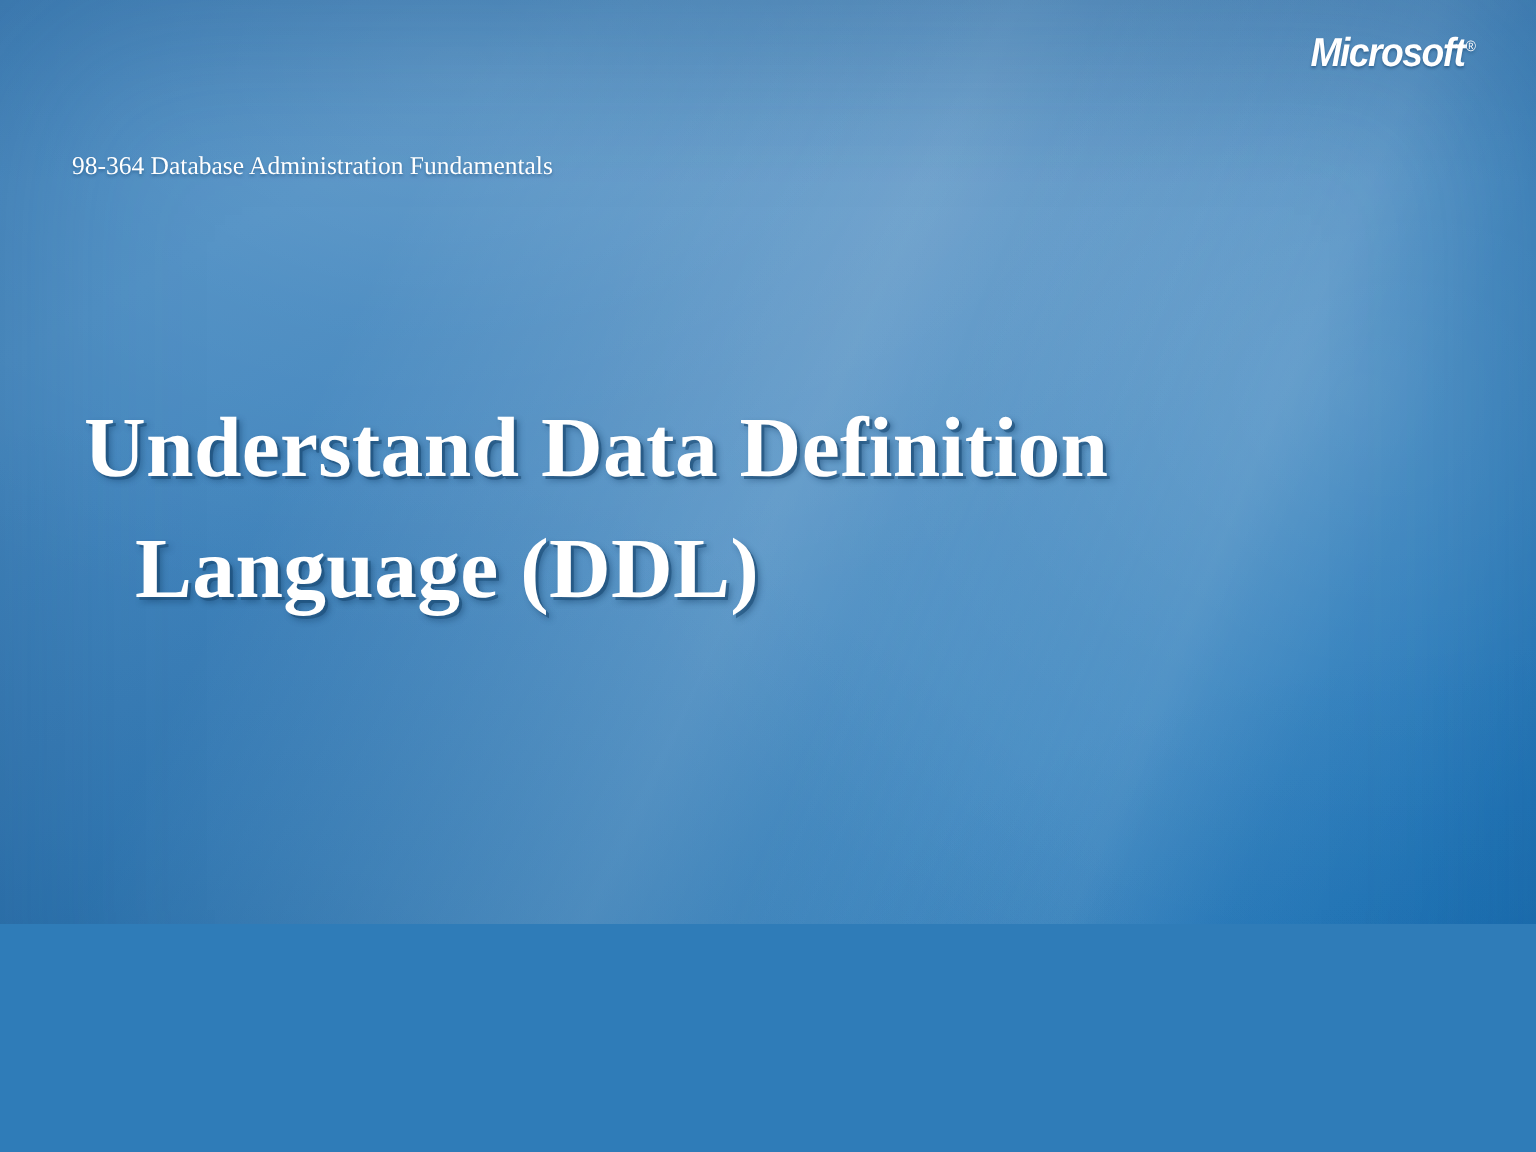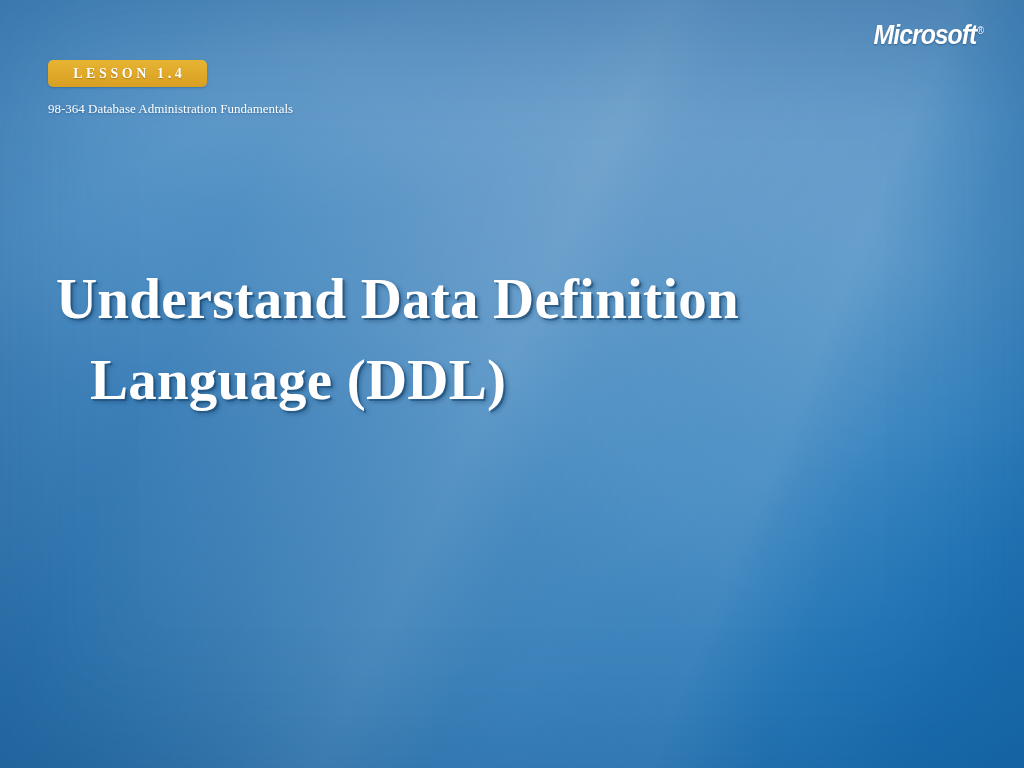--- a/index.html
+++ b/index.html
@@ -11,21 +11,21 @@
     width: 1024px;
     height: 768px;
     overflow: hidden;
     font-family: "Liberation Serif", "DejaVu Serif", serif;
     background: #2f7cb8;
   }
 
   #slide {
     position: relative;
     width: 1024px;
-    height: 768px;
+    height: 616px;
     overflow: hidden;
     background-color: #b91c1c;
     isolation: isolate;
   }
 
   
   .bg-layer {
     position: absolute;
     top: 0; left: 0;
     width: 1024px;
@@ -160,21 +160,21 @@
     text-shadow: 0 1px 1px rgba(140,92,8,0.55);
   }
 
   
   .course-line {
     position: absolute;
     left: 48px;
     top: 101px;
     color: #ffffff;
     font-family: "Liberation Serif", "DejaVu Serif", serif;
-    font-size: 13px;
+    font-size: 17px;
     line-height: 1.2;
     white-space: nowrap;
     text-shadow: 0 1px 2px rgba(12,58,100,0.40);
   }
 
   
   .title-block {
     position: absolute;
     left: 56px;
     top: 258px;
@@ -205,23 +205,20 @@
   <div class="bg-layer bg-sweep-second"></div>
   <div class="bg-layer bg-glow-a"></div>
   <div class="bg-layer bg-glow-b"></div>
   <div class="bg-layer bg-shade"></div>
   <div class="bg-layer bg-vignette"></div>
 
   <div class="ms-logo">
     <span>Microsoft</span><span class="tm">®</span>
   </div>
 
-  <div class="lesson-badge">
-    <span>LESSON 1.4</span>
-  </div>
 
   <div class="course-line">98-364 Database Administration Fundamentals</div>
 
   <div class="title-block">
     <h1 class="title-text">Understand Data Definition Language (DDL)</h1>
   </div>
 
 </div>
 
 </body></html>

